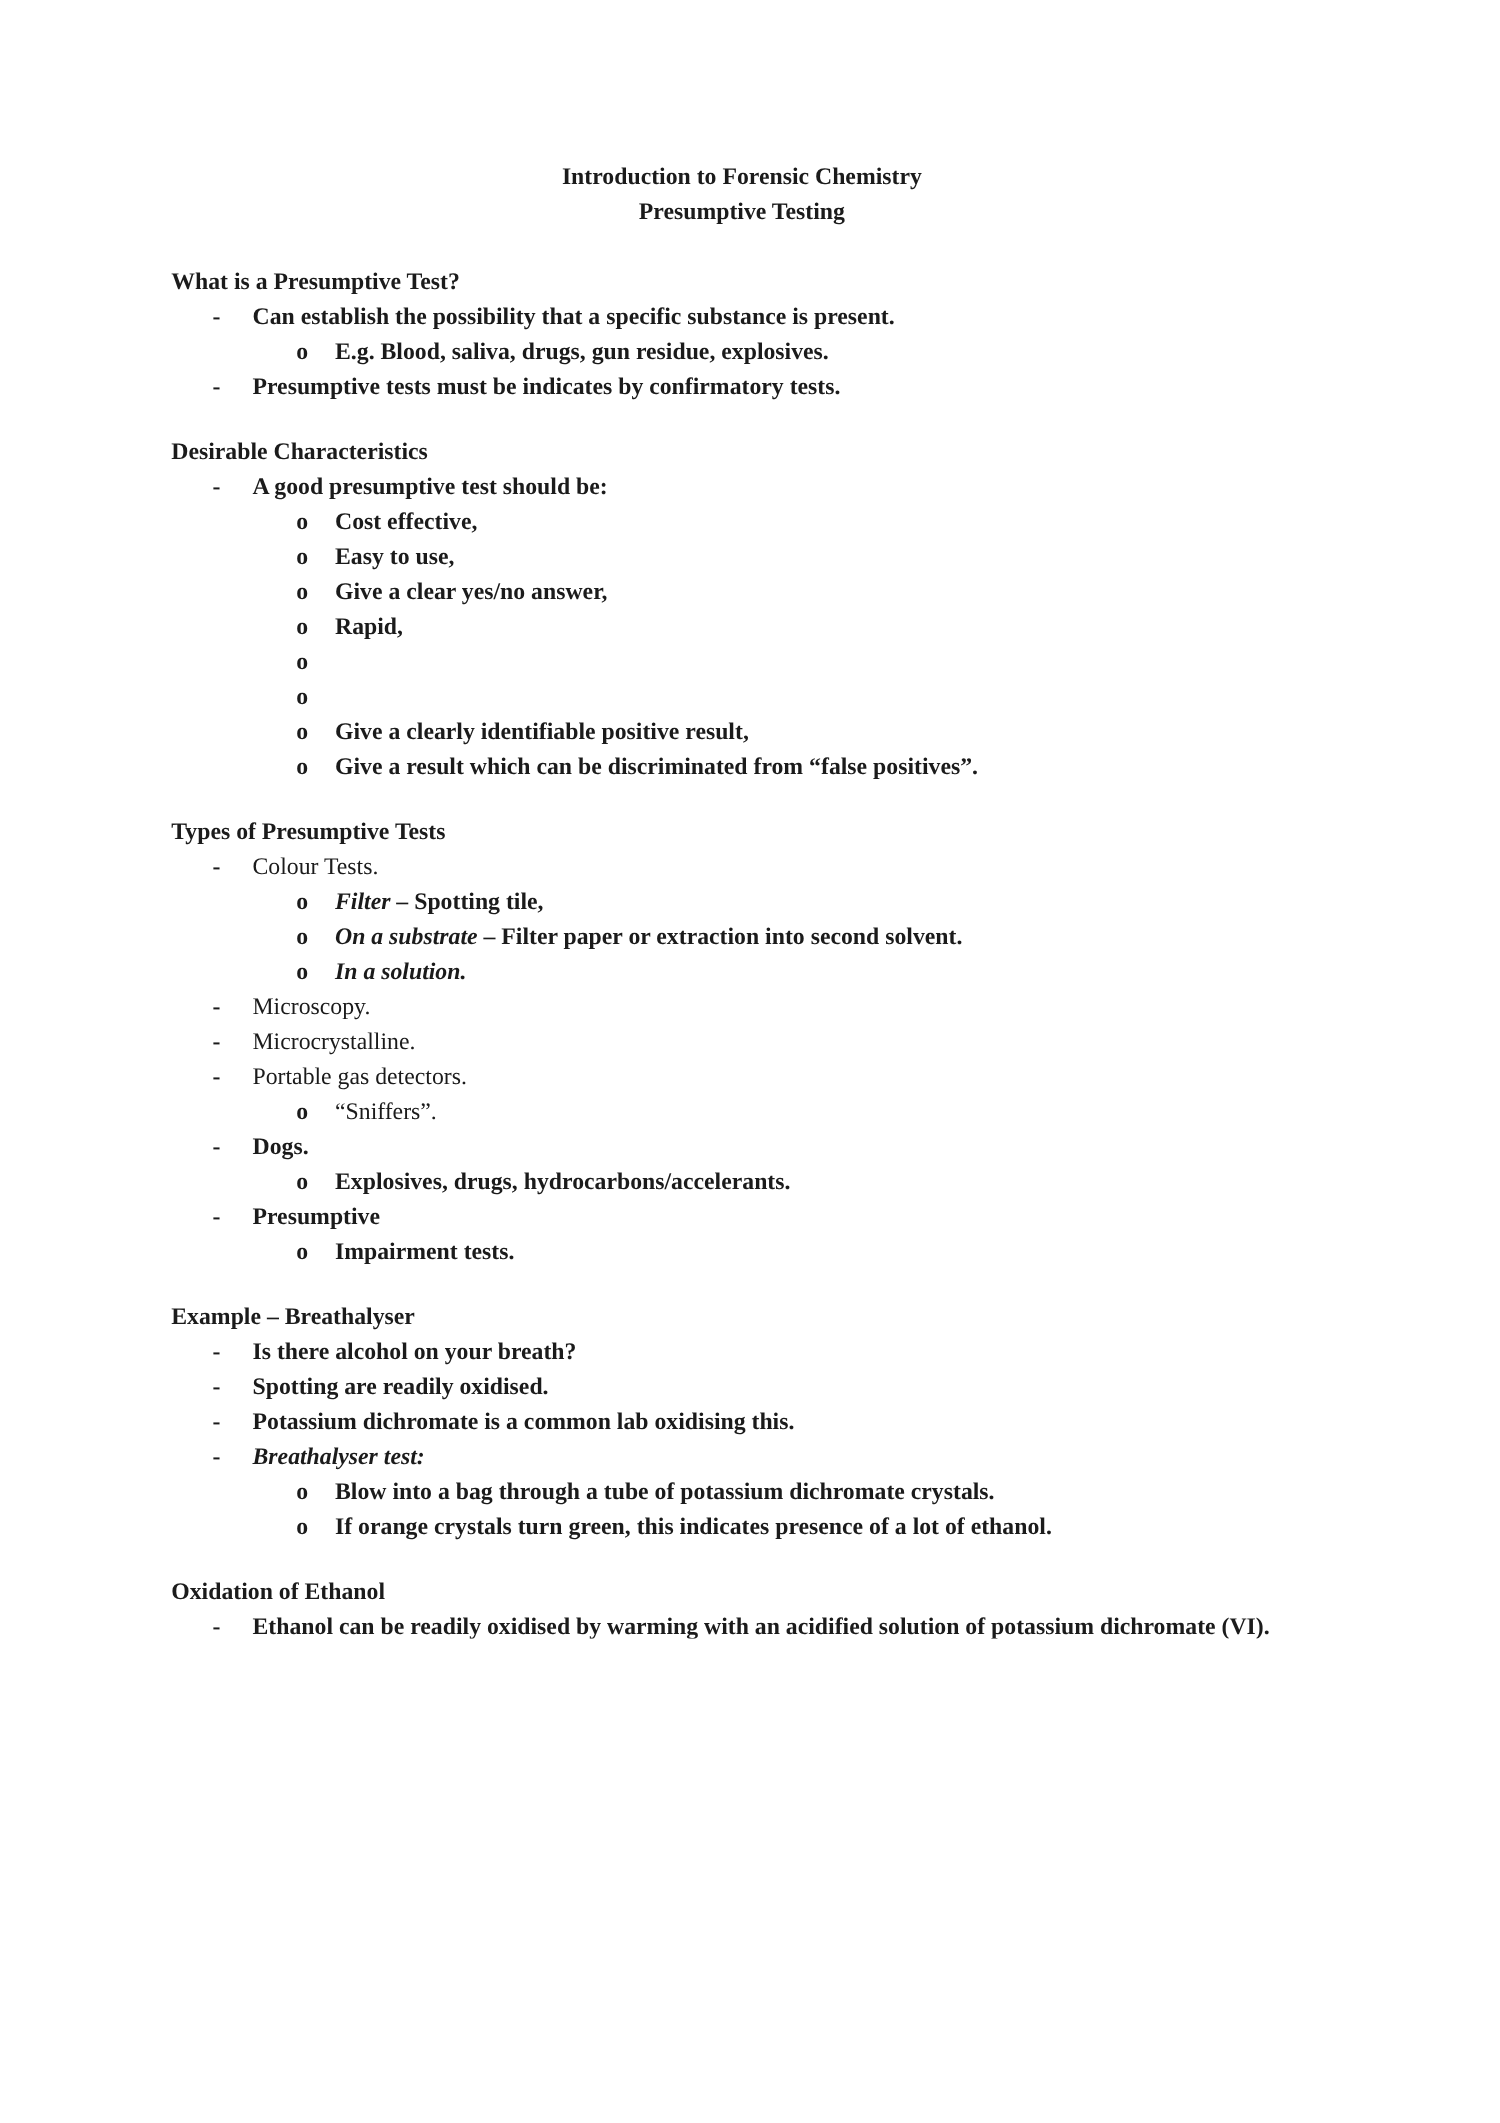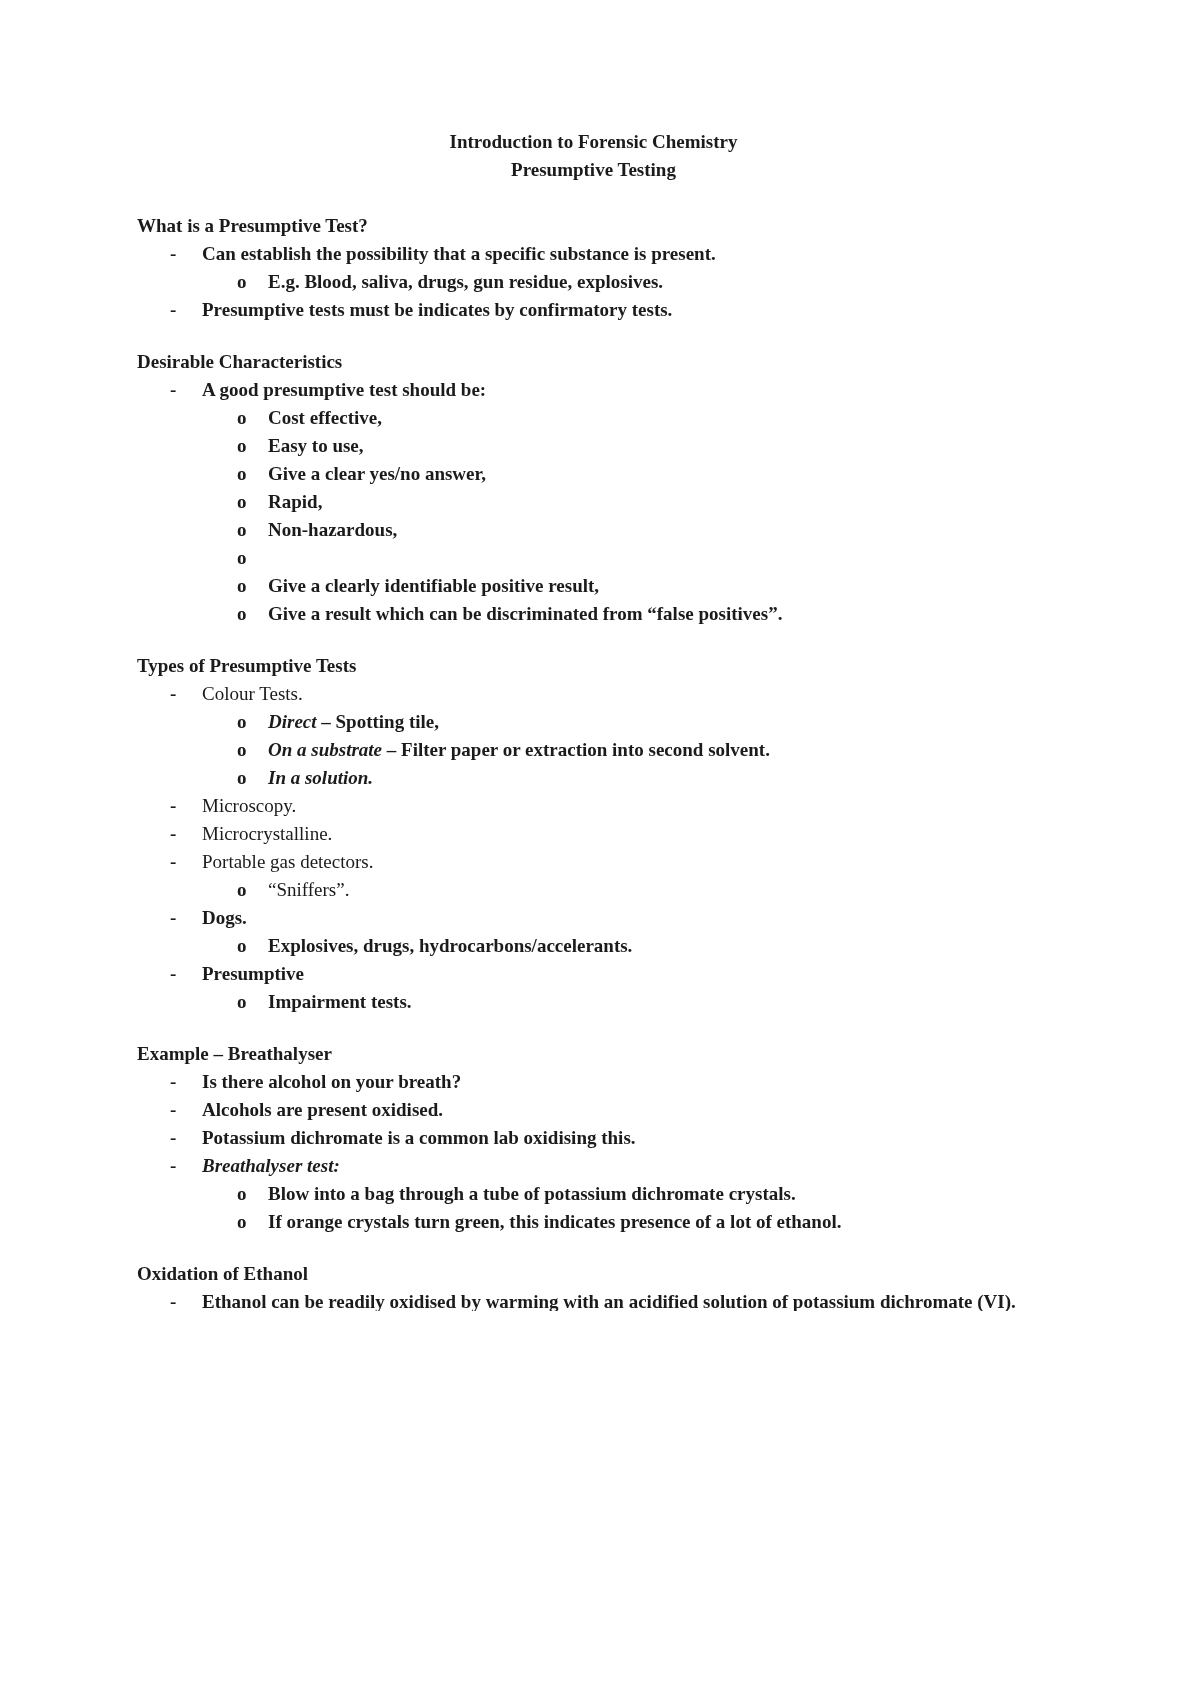--- a/index.html
+++ b/index.html
@@ -92,21 +92,20 @@
         <div class="item level2">
           <span class="marker">o</span>
           <span class="text"><span class="seg bold">Give a clear yes/no answer,</span></span>
         </div>
         <div class="item level2">
           <span class="marker">o</span>
           <span class="text"><span class="seg bold">Rapid,</span></span>
         </div>
         <div class="item level2">
           <span class="marker">o</span>
-          <span class="text"><span class="seg bold">Non-hazardous,</span></span>
         </div>
         <div class="item level2">
           <span class="marker">o</span>
         </div>
         <div class="item level2">
           <span class="marker">o</span>
           <span class="text"><span class="seg bold">Give a clearly identifiable positive result,</span></span>
         </div>
         <div class="item level2">
           <span class="marker">o</span>
@@ -114,21 +113,21 @@
         </div>
       </div>
       <div class="section">
         <div class="section-heading">Types of Presumptive Tests</div>
         <div class="item level1">
           <span class="marker">-</span>
           <span class="text"><span class="seg normal">Colour Tests.</span></span>
         </div>
         <div class="item level2">
           <span class="marker">o</span>
-          <span class="text"><span class="seg bolditalic">Direct</span><span class="seg bold"> – Spotting tile,</span></span>
+          <span class="text"><span class="seg bolditalic">Filter</span><span class="seg bold"> – Spotting tile,</span></span>
         </div>
         <div class="item level2">
           <span class="marker">o</span>
           <span class="text"><span class="seg bolditalic">On a substrate</span><span class="seg bold"> – Filter paper or extraction into second solvent.</span></span>
         </div>
         <div class="item level2">
           <span class="marker">o</span>
           <span class="text"><span class="seg bolditalic">In a solution.</span></span>
         </div>
         <div class="item level1">
@@ -165,21 +164,21 @@
         </div>
       </div>
       <div class="section">
         <div class="section-heading">Example – Breathalyser</div>
         <div class="item level1">
           <span class="marker">-</span>
           <span class="text"><span class="seg bold">Is there alcohol on your breath?</span></span>
         </div>
         <div class="item level1">
           <span class="marker">-</span>
-          <span class="text"><span class="seg bold">Alcohols are present oxidised.</span></span>
+          <span class="text"><span class="seg bold">Spotting are readily oxidised.</span></span>
         </div>
         <div class="item level1">
           <span class="marker">-</span>
           <span class="text"><span class="seg bold">Potassium dichromate is a common lab oxidising this.</span></span>
         </div>
         <div class="item level1">
           <span class="marker">-</span>
           <span class="text"><span class="seg bolditalic">Breathalyser test:</span></span>
         </div>
         <div class="item level2">

